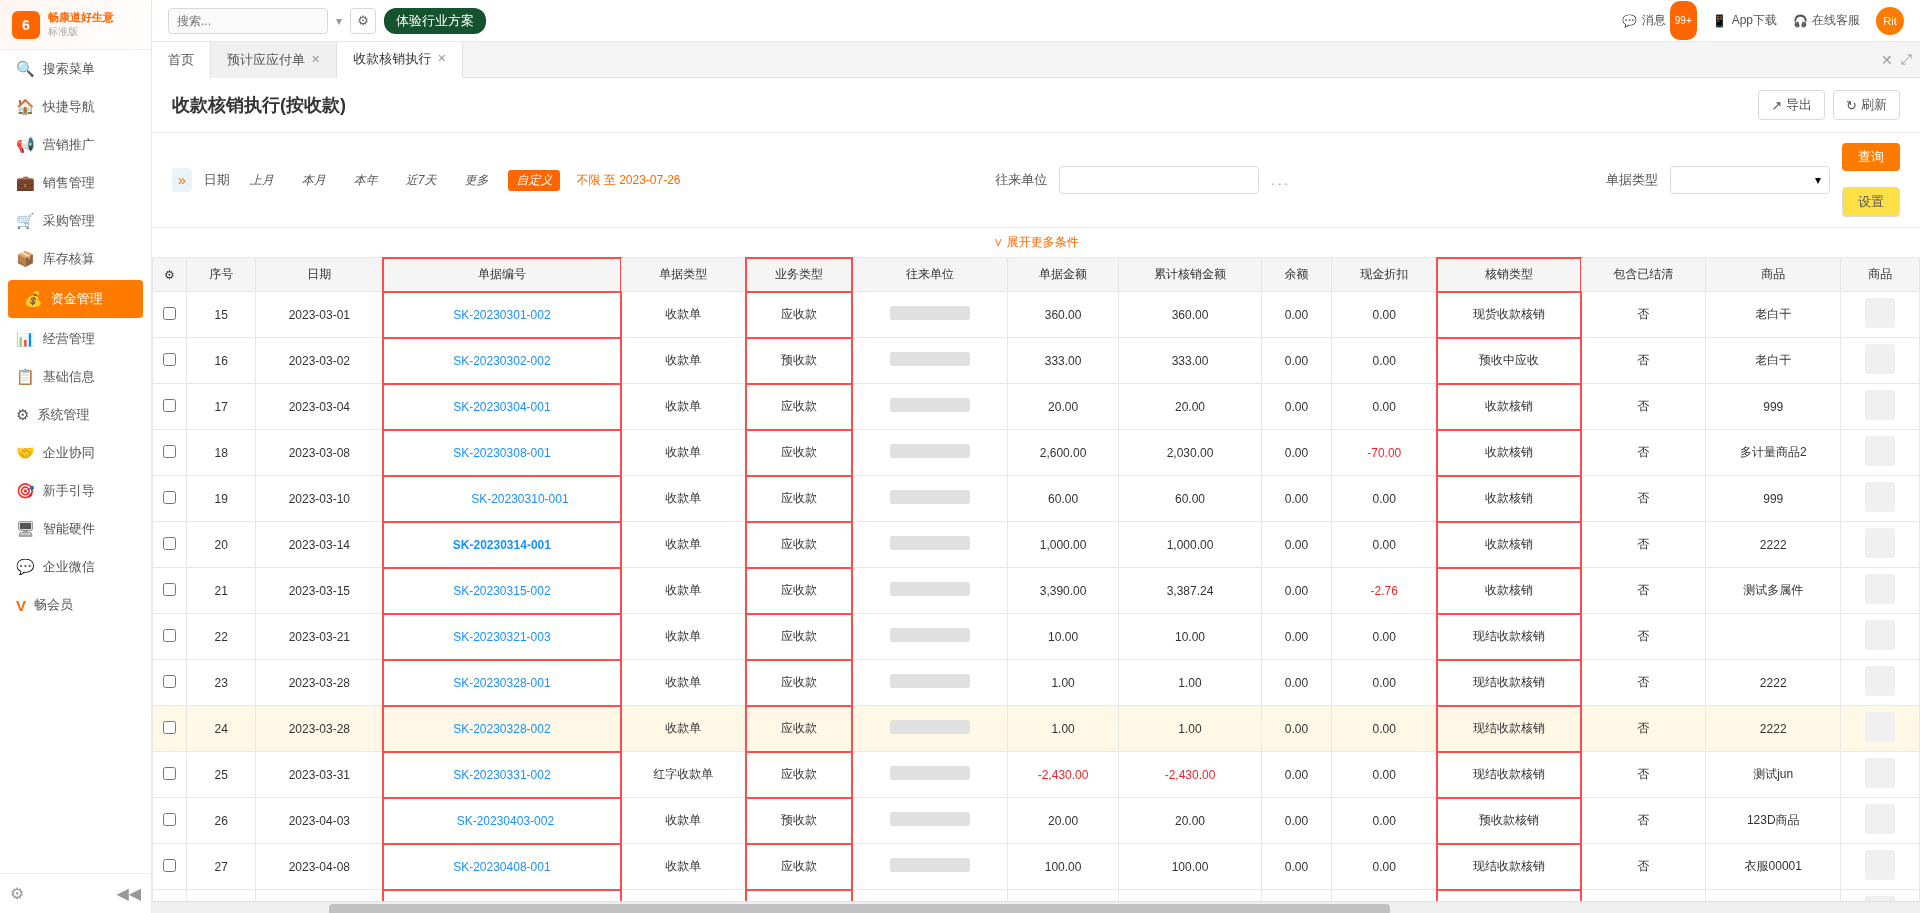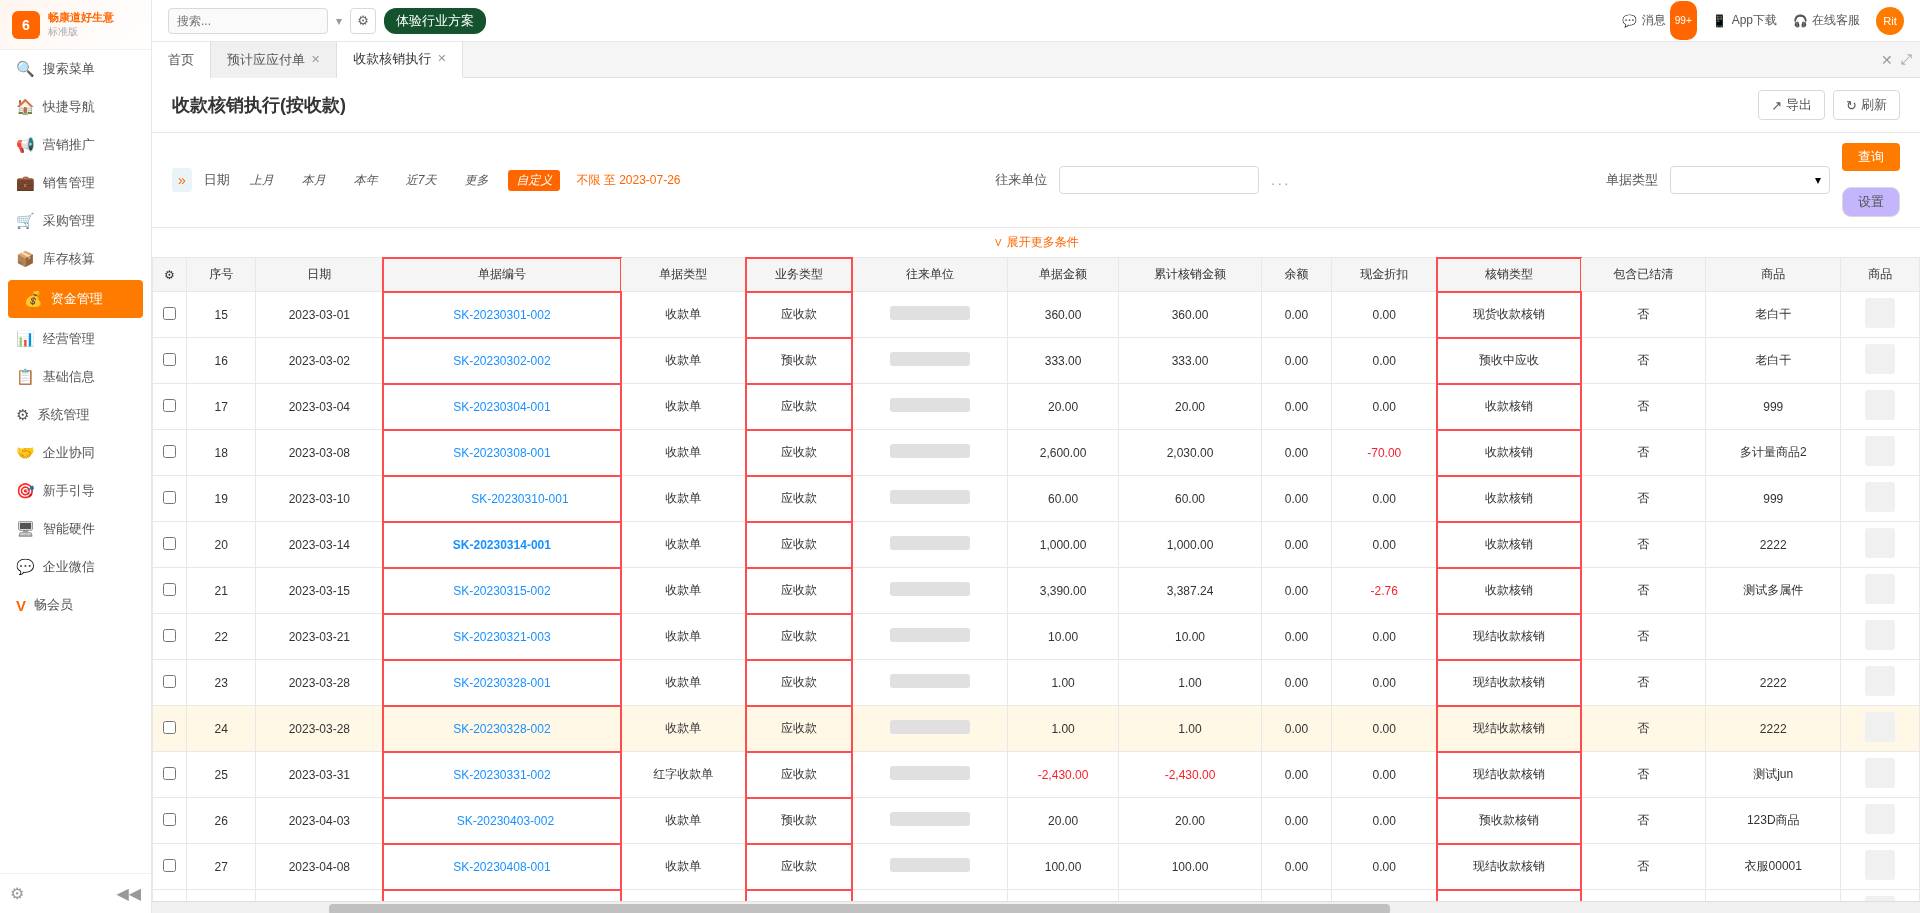--- a/index.html
+++ b/index.html
@@ -52,21 +52,21 @@
     .filter-bar { background: white; padding: 10px 20px; border-bottom: 1px solid #e8e8e8; }
     .filter-row { display: flex; align-items: center; gap: 12px; }
     .filter-label { color: #555; font-size: 13px; white-space: nowrap; }
     .filter-opt { padding: 2px 8px; cursor: pointer; color: #555; font-size: 12px; border-radius: 3px; font-style: italic; }
     .filter-opt.custom { color: #fff; background: #f60; border-radius: 3px; padding: 2px 8px; }
     .filter-date-range { color: #f60; font-size: 12px; margin-left: 4px; }
     .filter-input { height: 28px; border: 1px solid #d9d9d9; border-radius: 4px; padding: 0 8px; font-size: 12px; width: 200px; }
     .filter-dots { color: #999; letter-spacing: 3px; }
     .filter-type-select { height: 28px; border: 1px solid #d9d9d9; border-radius: 4px; padding: 0 8px; font-size: 12px; width: 160px; display: flex; align-items: center; justify-content: space-between; cursor: pointer; }
     .query-btn { background: #ff7b00; color: white; border: none; border-radius: 4px; padding: 5px 16px; cursor: pointer; font-size: 13px; }
-    .setting-btn { border: 1px solid #d9d9d9; background: #c4b5fd; color: #555; border-radius: 9px; padding: 5px 12px; cursor: pointer; font-size: 13px; }
+    .setting-btn { border: 1px solid #d9d9d9; background: #fde047; color: #555; border-radius: 4px; padding: 5px 12px; cursor: pointer; font-size: 13px; }
     .expand-bar { text-align: center; padding: 6px; color: #999; font-size: 12px; cursor: pointer; background: white; }
     .expand-bar span { color: #f60; }
 
     
     .table-container { flex: 1; overflow: auto; background: white; margin: 0; }
     table { width: 100%; border-collapse: collapse; font-size: 12px; }
     thead th { background: #f5f5f5; border: 1px solid #e8e8e8; padding: 8px 10px; text-align: center; color: #333; font-weight: normal; white-space: nowrap; position: sticky; top: 0; z-index: 2; }
     tbody td { border: 1px solid #e8e8e8; padding: 6px 10px; text-align: center; color: #333; white-space: nowrap; }
     tbody tr.highlighted { background: #fff8e6; }
     .link-cell { color: #1890ff; cursor: pointer; text-decoration: none; }

